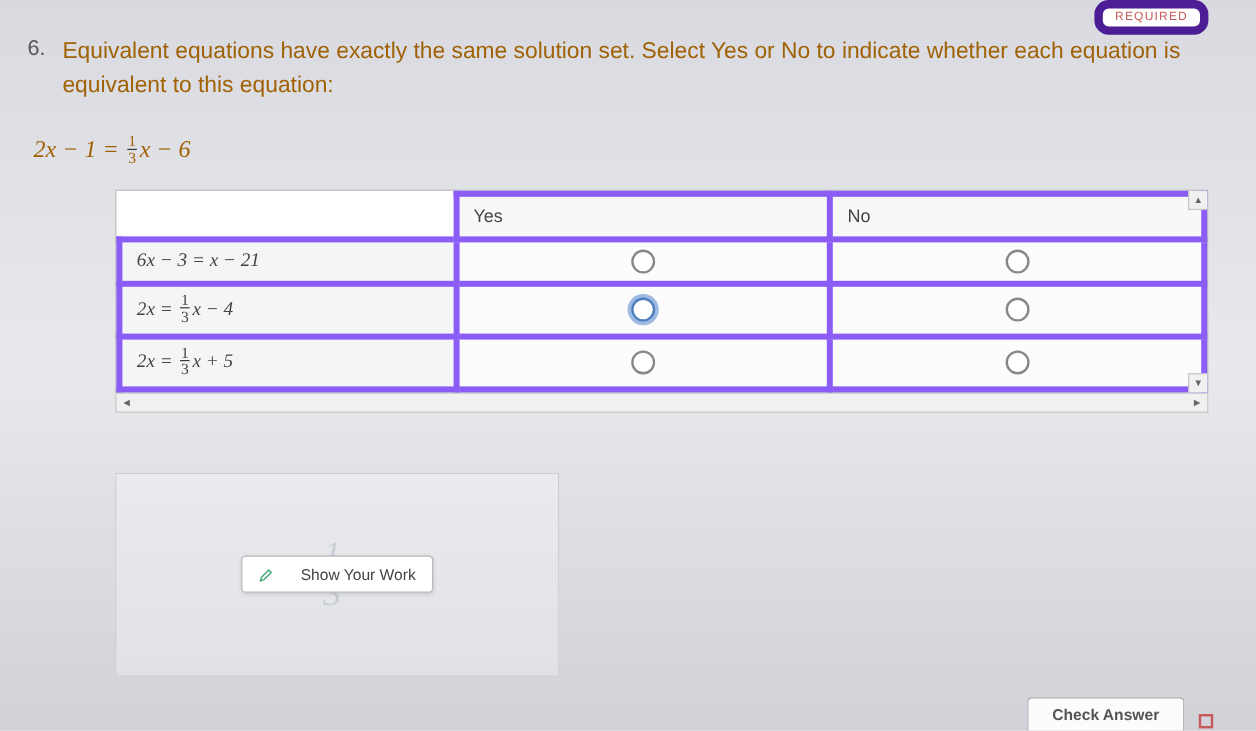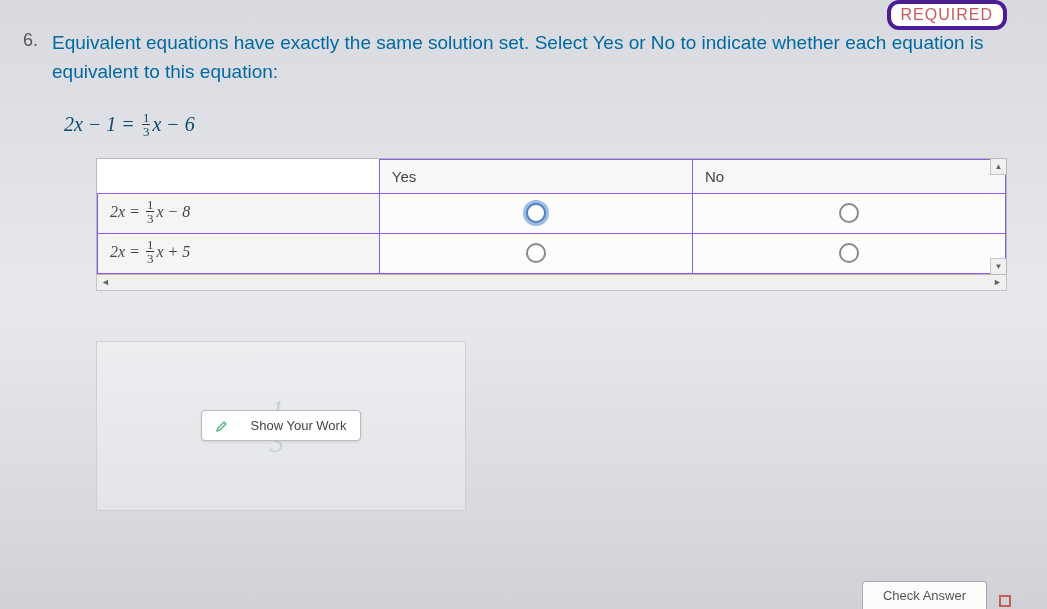--- a/index.html
+++ b/index.html
@@ -14,51 +14,51 @@
       height: 609px;
       position: relative;
       overflow: hidden;
       color: #3a3a3a;
     }
     .required-badge {
       position: absolute;
       top: 0;
       right: 40px;
       background: #fff;
-      border: 4px solid #4c1d95;
+      border: 7px solid #4c1d95;
       border-radius: 12px;
       padding: 2px 10px;
-      font-size: 16px;
+      font-size: 10px;
       color: #c85a5a;
       letter-spacing: 1px;
     }
     .question-wrap {
       display: flex;
       padding: 28px 30px 0 8px;
     }
     .qnum {
       width: 44px;
       font-size: 18px;
       color: #555;
       padding-top: 2px;
       text-align: right;
       padding-right: 14px;
     }
     .qtext {
       flex: 1;
       font-size: 19px;
       line-height: 1.55;
-      color: #0369a1;
+      color: #a16207;
     }
     .equation {
       font-family: 'Cambria Math', 'Times New Roman', serif;
       font-size: 20px;
       font-style: italic;
-      color: #0c4a6e;
-      margin: 26px 0 18px 64px;
+      color: #a16207;
+      margin: 26px 0 18px 28px;
     }
     .frac {
       display: inline-flex;
       flex-direction: column;
       vertical-align: middle;
       font-size: 13px;
       font-style: normal;
       line-height: 1;
       margin: 0 2px;
       position: relative;
@@ -76,21 +76,21 @@
       margin-right: 40px;
       border: 1px solid #b8b8b8;
       background: #fff;
       position: relative;
     }
     table {
       width: 100%;
       border-collapse: collapse;
     }
     th, td {
-      border: 1px solid #8b5cf6;
+      border: 5px solid #8b5cf6;
       font-size: 15px;
       color: #444;
       font-weight: normal;
       text-align: left;
     }
     th {
       padding: 8px 12px;
       background: #f8f8f8;
     }
     th:first-child {
@@ -206,20 +206,21 @@
       bottom: 0;
       right: 60px;
       background: #fcfcfc;
       border: 1px solid #aaa;
       border-bottom: none;
       border-radius: 4px 4px 0 0;
       padding: 6px 20px;
       font-size: 13px;
       color: #555;
       cursor: pointer;
+      font-weight: bold;
     }
     .check-icon {
       position: absolute;
       bottom: 2px;
       right: 36px;
       width: 12px;
       height: 12px;
       border: 2px solid #c85a5a;
     }
   </style>
@@ -245,26 +246,31 @@
 
 <div class="table-area">
   <table>
     <tbody>
         <tr>
       <th style="width:270px"></th>
       <th style="width:300px">Yes</th>
       <th style="width:300px">No</th>
     </tr>
     <tr>
+      <td><span>6x − 3 = x − 21</span></td>
+      <td class="radio-cell"><span class="radio"></span></td>
+      <td class="radio-cell"><span class="radio"></span></td>
+    </tr>
+    <tr>
       <td>
         <span>2x =</span>
         <span class="frac">
               <span class="num">1</span>
               <span class="den">3</span>
-            </span><span>x − 8</span>
+            </span><span>x − 4</span>
       </td>
       <td class="radio-cell"><span class="radio focused"></span></td>
       <td class="radio-cell"><span class="radio"></span></td>
     </tr>
     <tr>
       <td>
         <span>2x =</span>
         <span class="frac">
               <span class="num">1</span>
               <span class="den">3</span>

